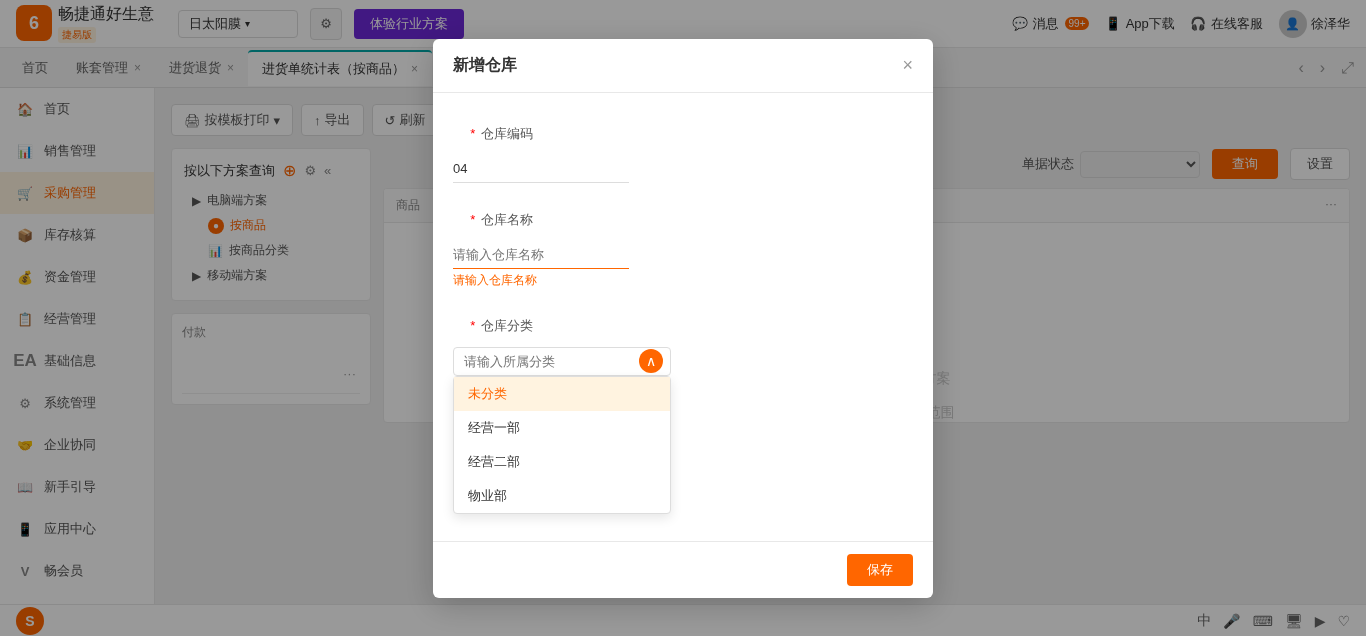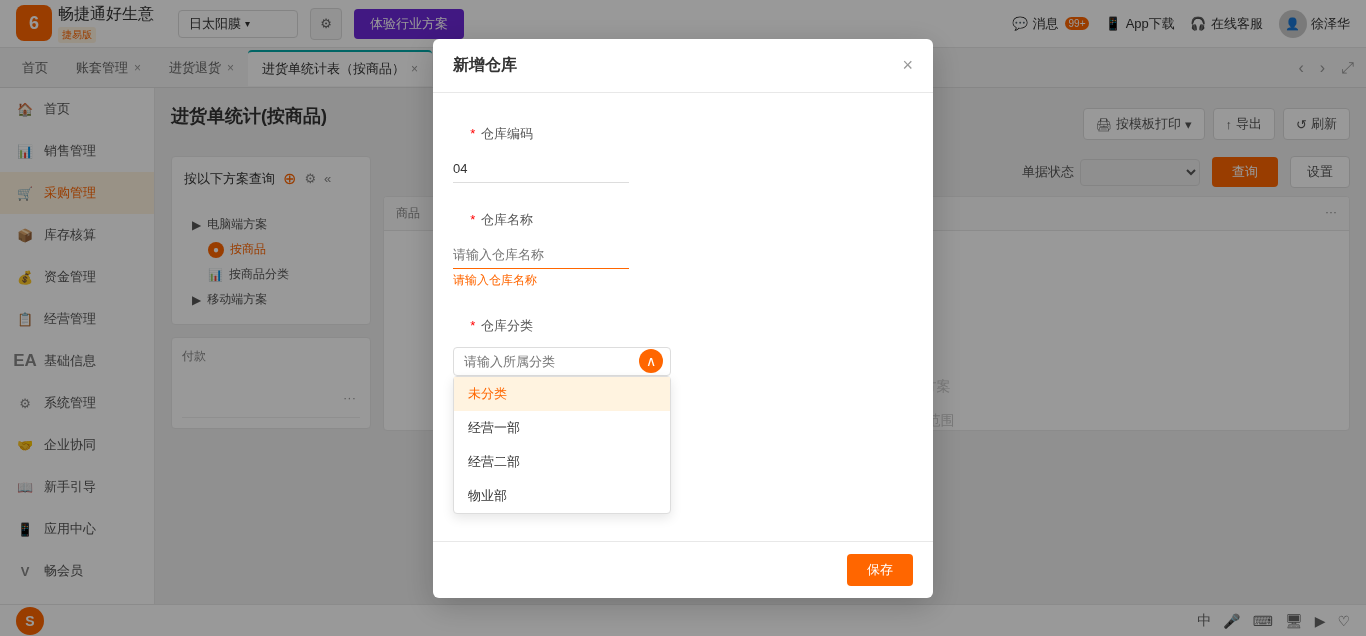--- a/index.html
+++ b/index.html
@@ -131,21 +131,21 @@
     .query-btn { background: #f60; color: #fff; border: none; padding: 6px 20px; border-radius: 4px; cursor: pointer; font-size: 13px; }
     .set-btn { background: #fff; border: 1px solid #ddd; padding: 6px 16px; border-radius: 4px; cursor: pointer; color: #555; font-size: 13px; }
 
     .filter-area {
       background: #fff;
       border: 1px solid #e8e8e8;
       border-radius: 4px;
       padding: 12px;
       margin-bottom: 12px;
     }
-    .filter-title { font-size: 13px; color: #333; margin-bottom: 24px; display: flex; align-items: center; gap: 8px; }
+    .filter-title { font-size: 13px; color: #333; margin-bottom: 8px; display: flex; align-items: center; gap: 8px; }
     .filter-tree { padding-left: 8px; }
     .tree-item { display: flex; align-items: center; gap: 6px; padding: 4px 0; cursor: pointer; color: #555; font-size: 12px; }
     .tree-item.active { color: #f60; }
 
     .table-area {
       background: #fff;
       border: 1px solid #e8e8e8;
       border-radius: 4px;
       overflow: hidden;
     }
@@ -382,21 +382,20 @@
     <div style="height:36px;"></div>
     <div style="position:absolute;bottom:8px;left:0;width:155px;display:flex;justify-content:space-around;padding:4px 16px;">
       <span style="color:#888;cursor:pointer;">⚙</span>
       <span style="color:#888;cursor:pointer;">🔊</span>
     </div>
   </div>
 
   <div class="content">
 
     <div style="display:flex;align-items:center;justify-content:space-between;margin-bottom:12px;">
-      <h2 class="page-title">进货单统计(按商品)</h2>
       <div style="display:flex;gap:8px;align-items:center;">
         <button class="toolbar-btn">
           <span>🖨</span>
           <span>按模板打印</span>
           <span>▾</span>
         </button>
         <button class="toolbar-btn">
           <span>↑</span>
           <span>导出</span>
         </button>

